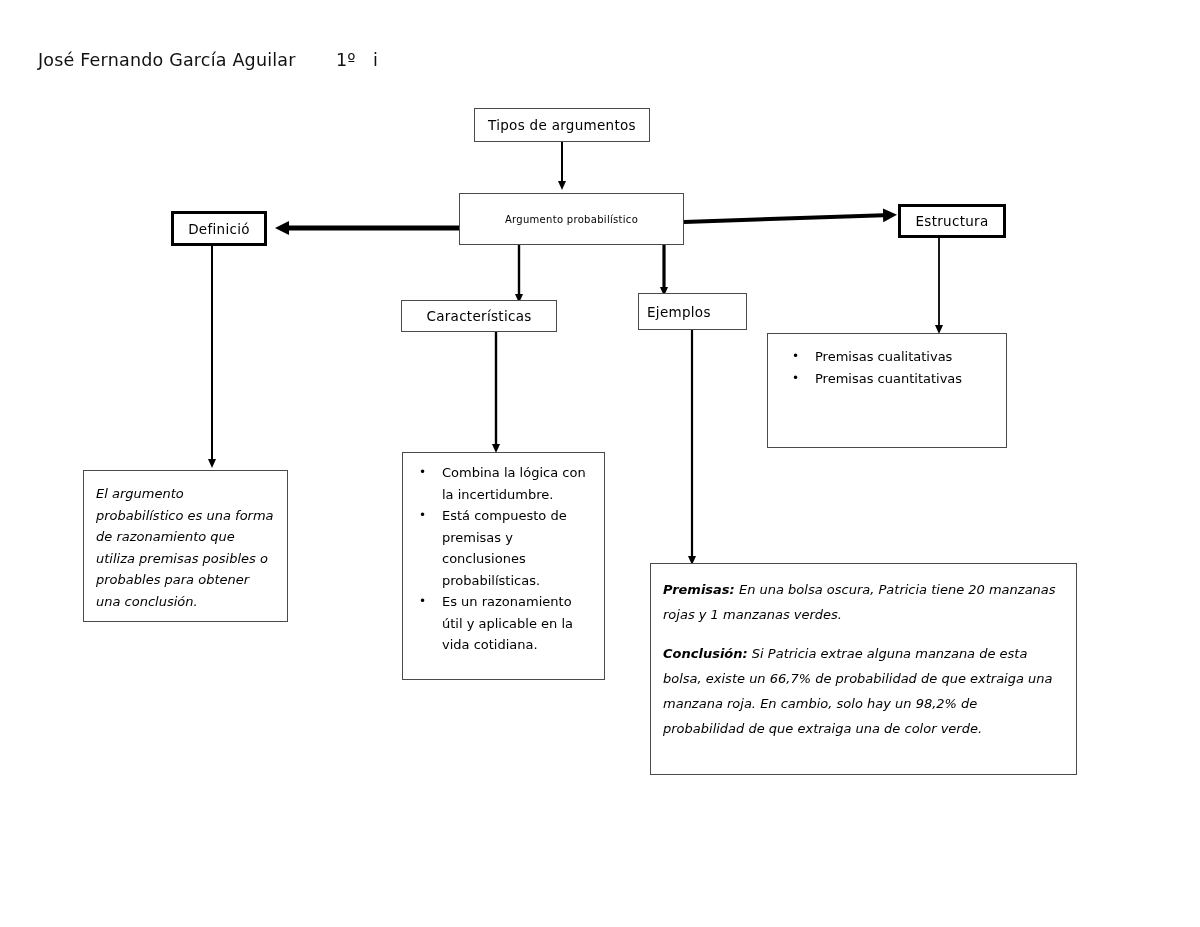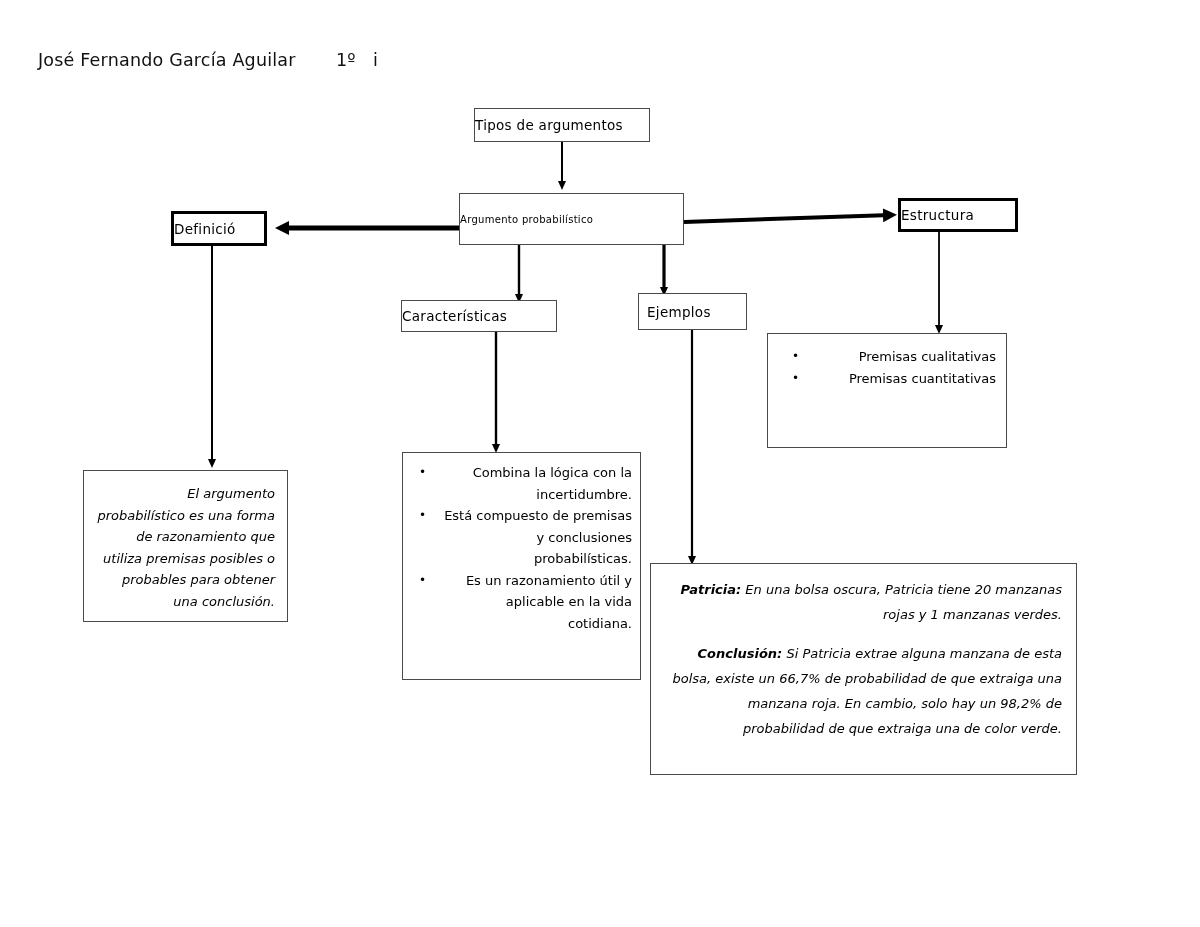--- a/index.html
+++ b/index.html
@@ -32,41 +32,41 @@
   }
 
   
   .node {
     position: absolute;
     box-sizing: border-box;
     background: #ffffff;
     border: 1px solid #4a4a4a;
     display: flex;
     align-items: center;
+    justify-content: center;
     font-size: 13.5px;
     color: #000;
     letter-spacing: 0.3px;
   }
   .node.thick {
     border: 3px solid #000000;
   }
 
   
   .panel {
     position: absolute;
     box-sizing: border-box;
     background: #ffffff;
     border: 1px solid #4a4a4a;
     font-size: 13px;
     line-height: 21.5px;
     color: #000;
   }
   .panel .pad {
     padding: 12px 10px 10px 12px;
-    text-align: right;
   }
 
   
   ul.bullets {
     list-style: none;
     margin: 0;
     padding: 0;
   }
   ul.bullets li {
     position: relative;
@@ -143,21 +143,21 @@
   </div>
 
   <div class="node" style="left:459px; top:193px; width:225px; height:52px; font-size:10px;">
     <span>Argumento probabilístico</span>
   </div>
 
   <div class="node thick" style="left:171px; top:211px; width:96px; height:35px;">
     <span>Definició</span>
   </div>
 
-  <div class="node thick" style="left:898px; top:198px; width:120px; height:34px;">
+  <div class="node thick" style="left:898px; top:204px; width:108px; height:34px;">
     <span>Estructura</span>
   </div>
 
   <div class="node" style="left:401px; top:300px; width:156px; height:32px;">
     <span>Características</span>
   </div>
 
   <div class="node" style="left:638px; top:293px; width:109px; height:37px; justify-content:flex-start; padding-left:8px;">
     <span>Ejemplos</span>
   </div>
@@ -170,34 +170,34 @@
       </ul>
     </div>
   </div>
 
   <div class="panel" style="left:83px; top:470px; width:205px; height:152px;">
     <div class="pad" style="padding:12px 12px 10px 12px;">
       <p class="para">El argumento probabilístico es una forma de razonamiento que utiliza premisas posibles o probables para obtener una conclusión.</p>
     </div>
   </div>
 
-  <div class="panel" style="left:402px; top:452px; width:239px; height:228px;">
+  <div class="panel" style="left:402px; top:452px; width:203px; height:228px;">
     <div class="pad" style="padding:9px 8px 8px 4px;">
       <ul class="bullets">
         <li>Combina la lógica con la incertidumbre.</li>
         <li>Está compuesto de premisas y conclusiones probabilísticas.</li>
         <li>Es un razonamiento útil y aplicable en la vida cotidiana.</li>
       </ul>
     </div>
   </div>
 
   <div class="panel" style="left:650px; top:563px; width:427px; height:212px; line-height:25px;">
     <div class="pad" style="padding:13px 14px 10px 12px;">
       <p class="para">
-        <span class="lead">Patricia:</span><span> En una bolsa oscura, Patricia tiene 20 manzanas rojas y 1 manzanas verdes.</span>
+        <span class="lead">Premisas:</span><span> En una bolsa oscura, Patricia tiene 20 manzanas rojas y 1 manzanas verdes.</span>
       </p>
       <p class="para">
         <span class="lead">Conclusión:</span><span> Si Patricia extrae alguna manzana de esta bolsa, existe un 66,7% de probabilidad de que extraiga una manzana roja. En cambio, solo hay un 98,2% de probabilidad de que extraiga una de color verde.</span>
       </p>
     </div>
   </div>
 
 </div>
 
 </body></html>

